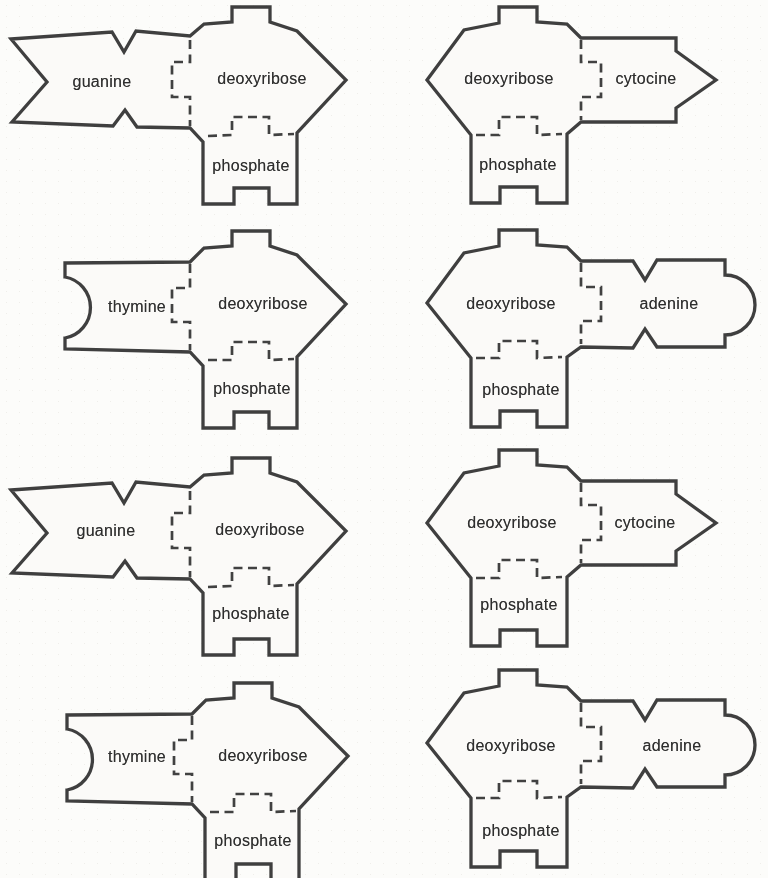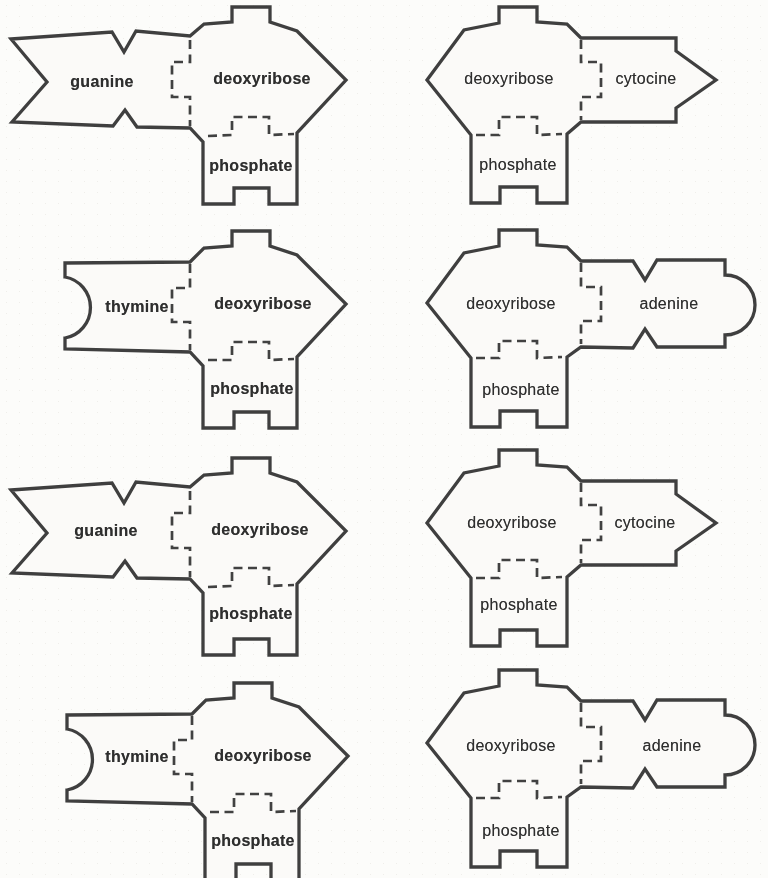--- a/index.html
+++ b/index.html
@@ -30,21 +30,21 @@
   .lbl {
     position: absolute;
     transform: translate(-50%, -50%);
     white-space: nowrap;
     color: #2e2e2e;
     font-size: 16px;
     letter-spacing: 0.3px;
     text-shadow: 0 0 0.6px rgba(40,40,40,0.55);
     user-select: none;
   }
-  .w-bold { font-weight: 700; }
+  .w-bold { font-weight: 400; }
   .w-med  { font-weight: 400; font-size: 16px; }
 </style>
 </head>
 <body>
 
 <div id="canvas">
 
   <svg class="puzzle" width="768" height="878" viewBox="0 0 768 878">
     <defs>
 

